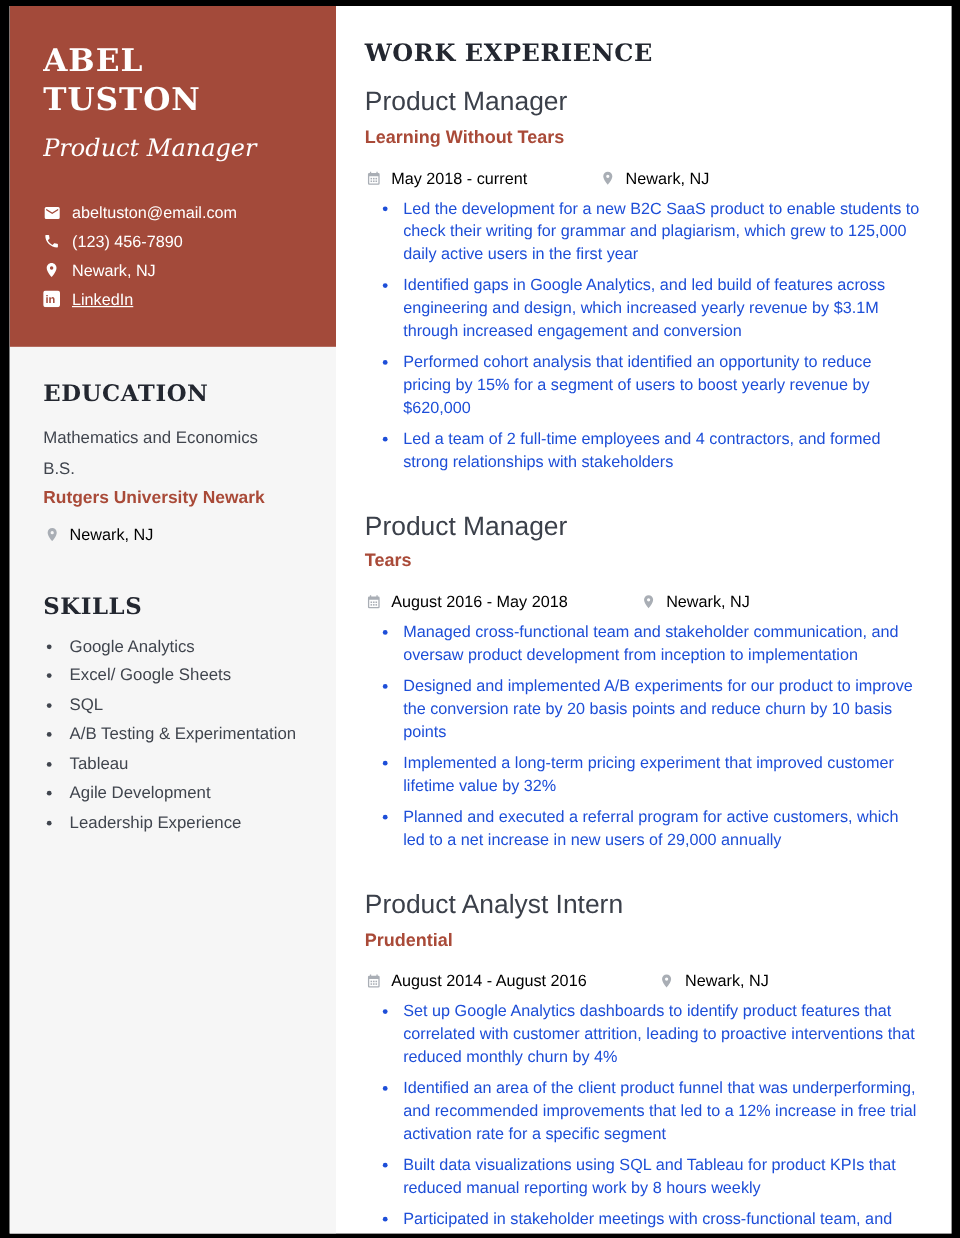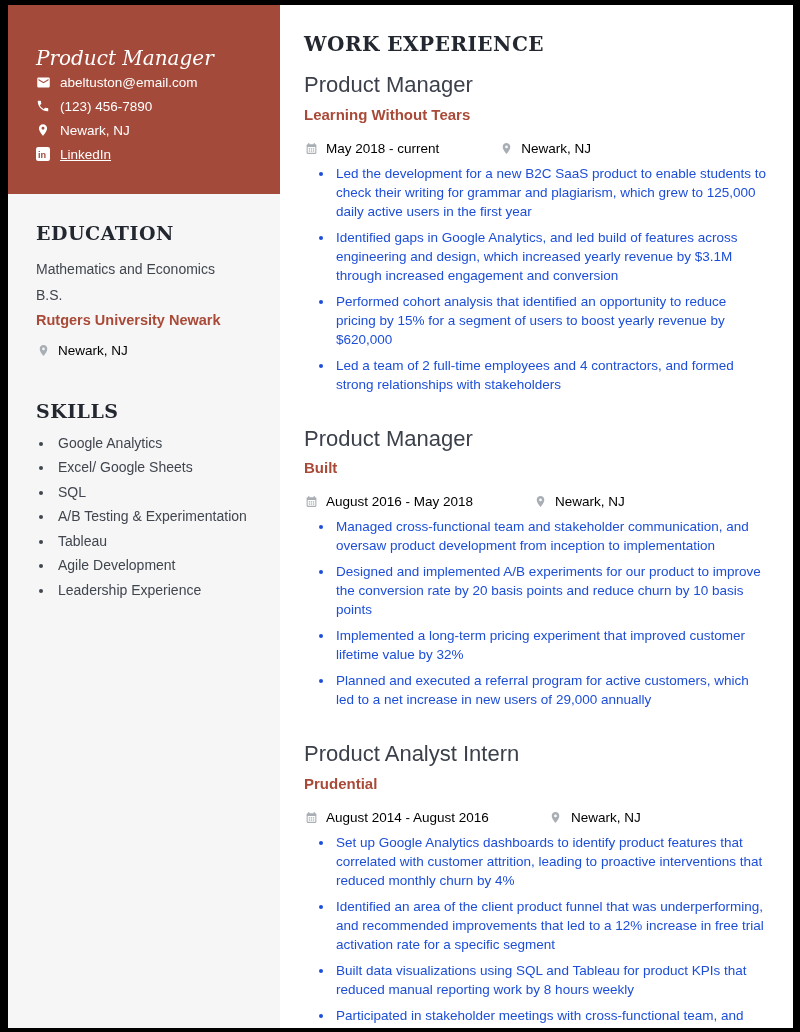--- a/index.html
+++ b/index.html
@@ -38,20 +38,21 @@
   }
   .candidate-title {
     font-family: "DejaVu Serif", "Liberation Serif", serif;
     font-style: italic;
     font-size: 20px;
     margin-top: 11px;
     line-height: 1.2;
   }
   .contact-list {
     list-style: none;
+    margin-top: 30px;
   }
   .contact-list li {
     display: flex;
     align-items: center;
     gap: 9px;
     font-size: 13.5px;
     height: 24px;
   }
   .contact-list .cicon {
     width: 15px; height: 15px;
@@ -159,20 +160,21 @@
         <rect x="10.8" y="15.5" width="2.4" height="2.4"></rect>
         <rect x="14.6" y="15.5" width="2.4" height="2.4"></rect>
     </g>
   </defs>
 </svg>
 
 <div class="page">
 
   <aside class="sidebar">
     <header class="sidebar-header">
+      <h1 class="candidate-name">ABEL TUSTON</h1>
       <div class="candidate-title">Product Manager</div>
       <ul class="contact-list">
         <li>
           <span class="cicon">
               <svg width="15" height="15" viewBox="0 0 24 24" fill="#ffffff">
                 <use href="#ic-envelope"></use>
               </svg>
             </span>
           <span>abeltuston@email.com</span>
         </li>
@@ -262,21 +264,21 @@
       <ul class="bullets">
         <li>Led the development for a new B2C SaaS product to enable students to check their writing for grammar and plagiarism, which grew to 125,000 daily active users in the first year</li>
         <li>Identified gaps in Google Analytics, and led build of features across engineering and design, which increased yearly revenue by $3.1M through increased engagement and conversion</li>
         <li>Performed cohort analysis that identified an opportunity to reduce pricing by 15% for a segment of users to boost yearly revenue by $620,000</li>
         <li>Led a team of 2 full-time employees and 4 contractors, and formed strong relationships with stakeholders</li>
       </ul>
     </article>
 
     <article class="job">
       <h3 class="job-title">Product Manager</h3>
-      <div class="company">Built</div>
+      <div class="company">Tears</div>
       <div class="meta-row job-meta">
         <span class="meta-item">
           <span class="micon">
               <svg width="13" height="13" viewBox="0 0 24 24" fill="#A9AEB5">
                 <use href="#ic-calendar"></use>
               </svg>
             </span>
           <span>August 2016 - May 2018</span>
         </span>
         <span class="meta-item loc">

